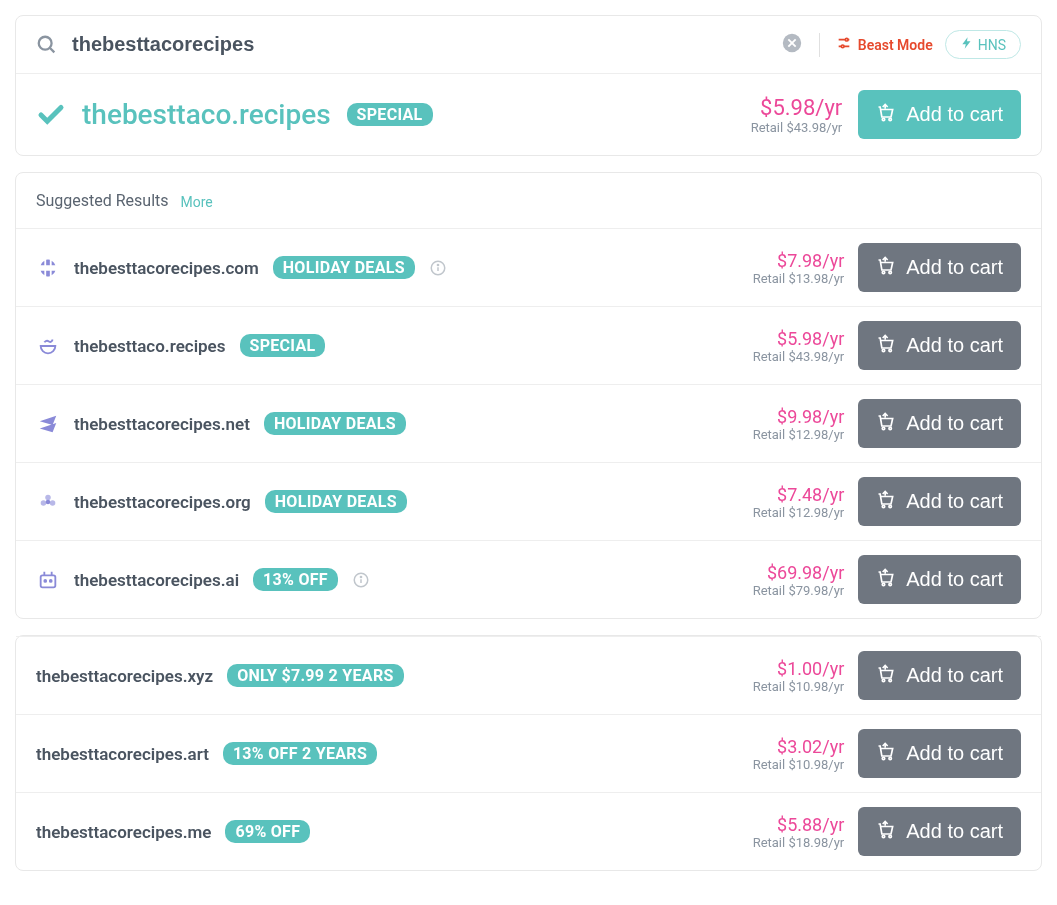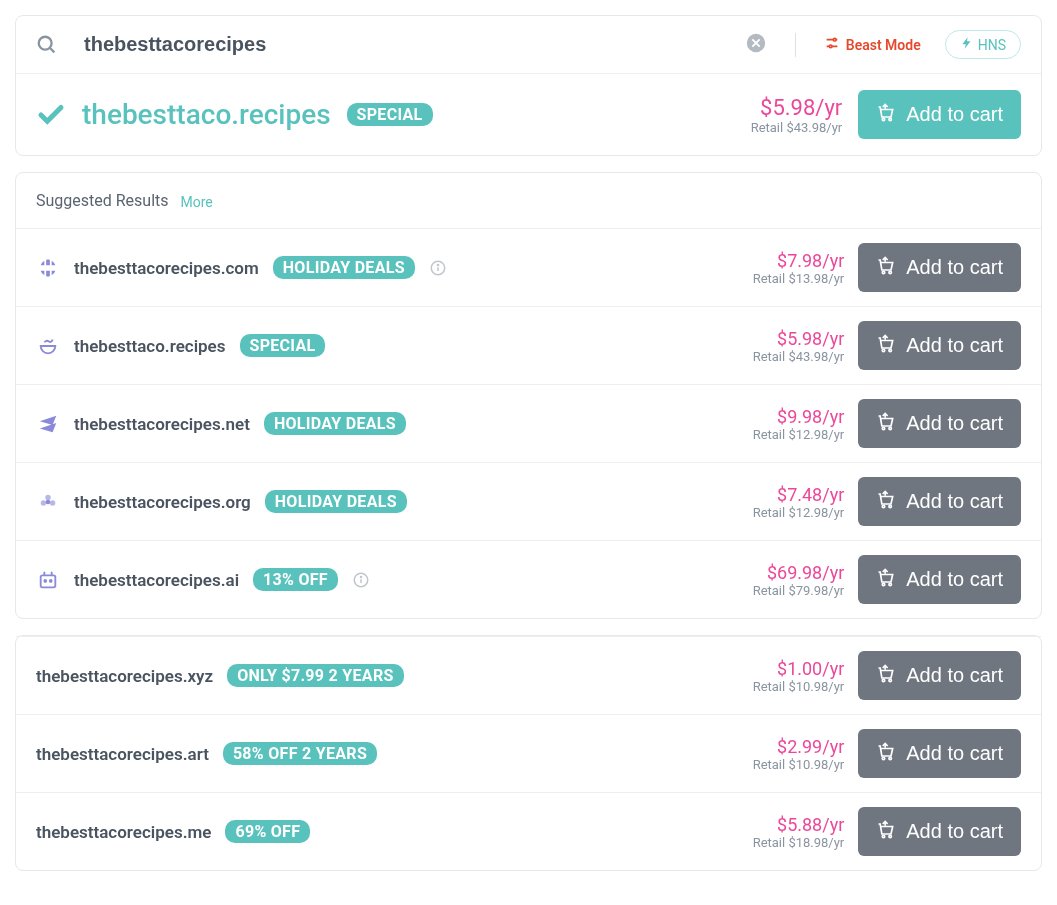--- a/index.html
+++ b/index.html
@@ -14,21 +14,21 @@
   .card {
     border: 1px solid #e8e8e8;
     border-radius: 8px;
     margin-bottom: 16px;
     background: #fff;
   }
   .search-row {
     display: flex;
     align-items: center;
     padding: 14px 20px;
-    gap: 24px;
+    gap: 12px;
   }
   .search-icon svg, .clear-icon svg { display:block; }
   .search-input {
     flex: 1;
     border: none;
     font-size: 20px;
     font-weight: 600;
     color: #4a5460;
     outline: none;
   }
@@ -389,23 +389,23 @@
               <path d="M3 6h2l2 12h11l2-9H6"></path>
               <circle cx="9" cy="21" r="1.5"></circle>
               <circle cx="17" cy="21" r="1.5"></circle>
               <path d="M11 3v5M8 6l3-3 3 3"></path>
             </svg></span>
           <span>Add to cart</span>
         </button>
       </div>
       <div class="row">
         <span class="domain">thebesttacorecipes.art</span>
-        <span class="badge">58% OFF 2 YEARS</span>
-        <div class="pricecol">
-          <div class="price">$2.99/yr</div>
+        <span class="badge">13% OFF 2 YEARS</span>
+        <div class="pricecol">
+          <div class="price">$3.02/yr</div>
           <div class="retail">Retail $10.98/yr</div>
         </div>
         <button class="btn-cart btn-gray">
           <span><svg width="20" height="20" viewBox="0 0 24 24" fill="none" stroke="currentColor" stroke-width="2">
               <path d="M3 6h2l2 12h11l2-9H6"></path>
               <circle cx="9" cy="21" r="1.5"></circle>
               <circle cx="17" cy="21" r="1.5"></circle>
               <path d="M11 3v5M8 6l3-3 3 3"></path>
             </svg></span>
           <span>Add to cart</span>

